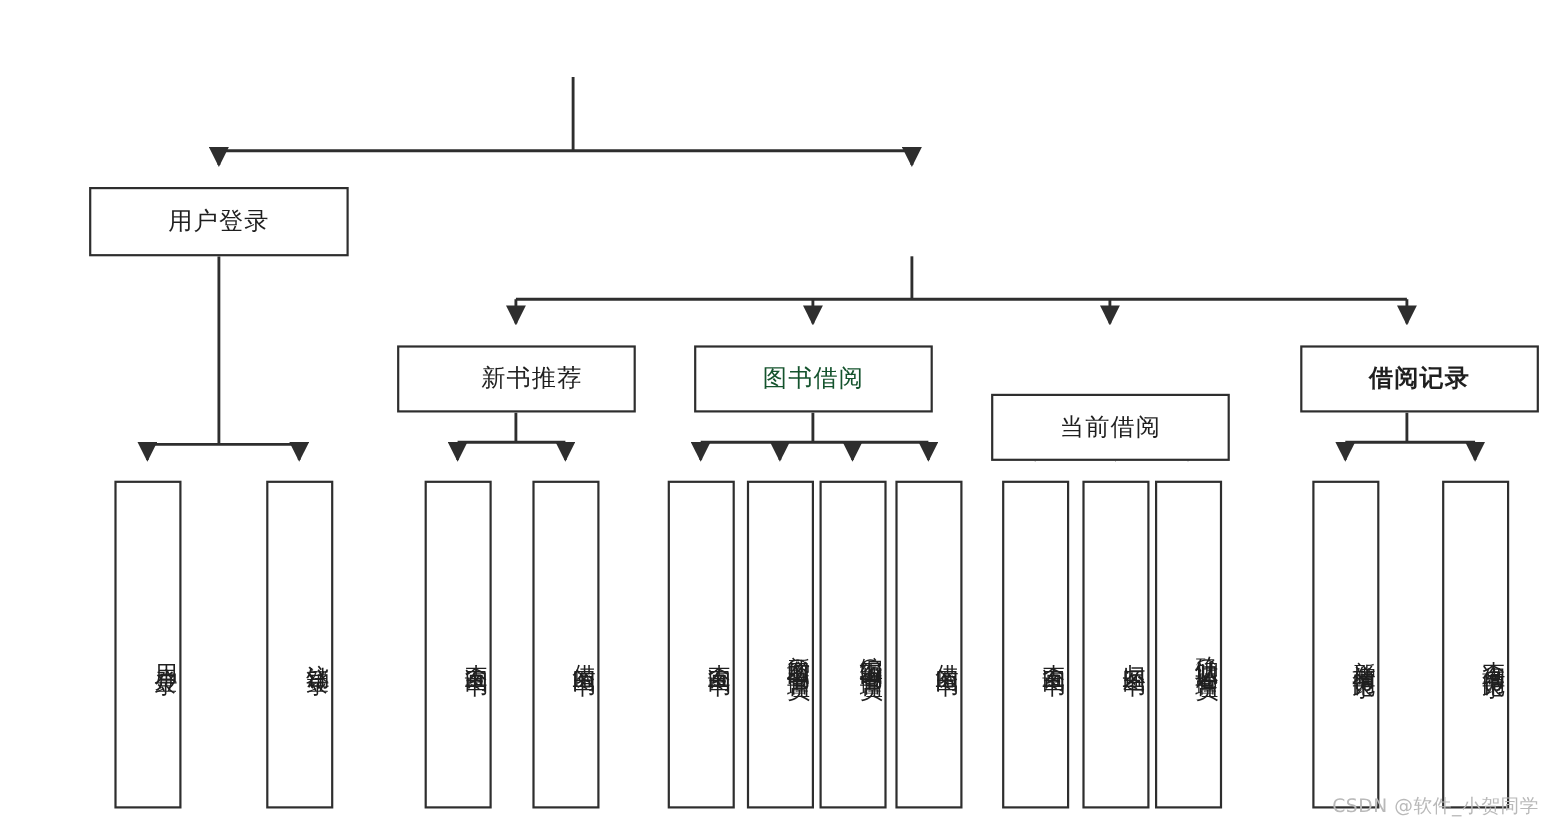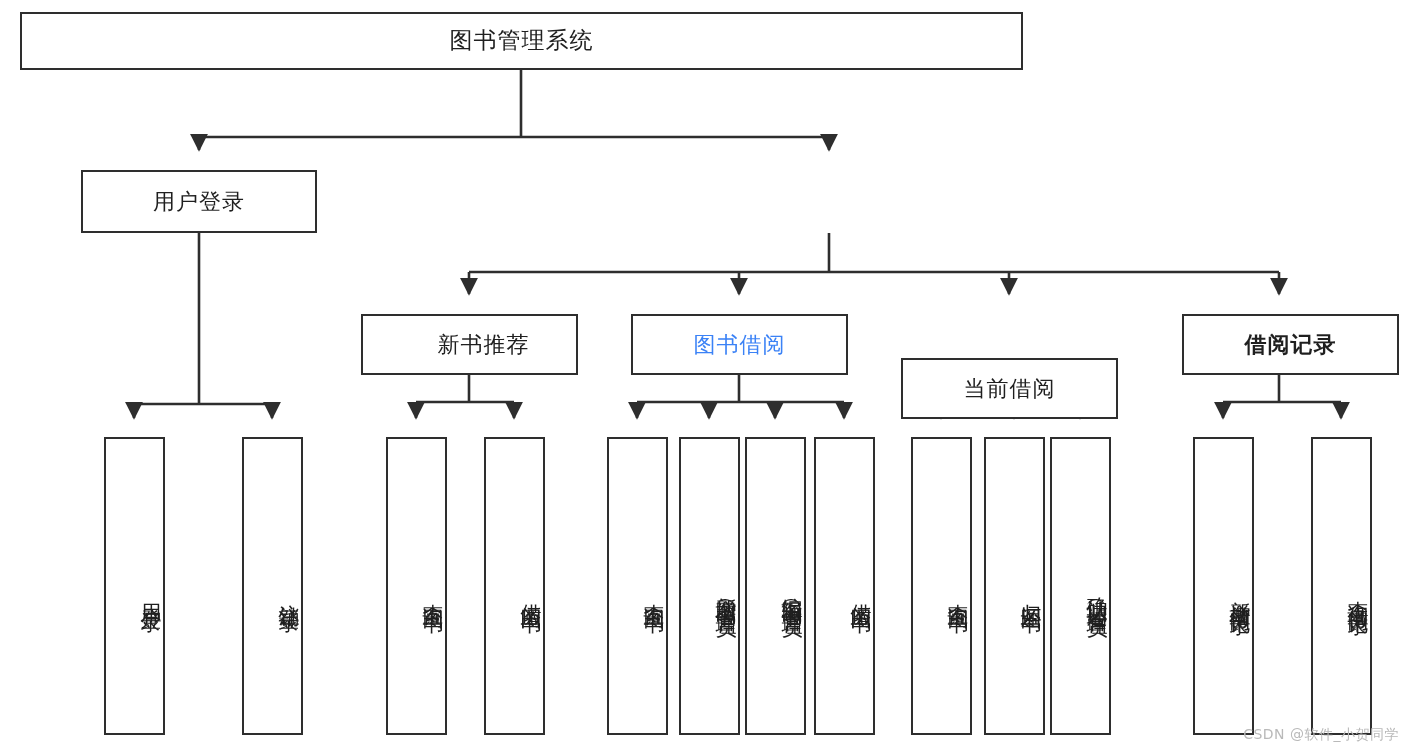--- a/index.html
+++ b/index.html
@@ -53,21 +53,21 @@
   }
   .node.v .vtext{
     writing-mode:vertical-rl;
     text-orientation:upright;
     display:block;
   }
   .watermark{
     position:absolute;
     right:6px;
     bottom:3px;
-    font-size:14px;
+    font-size:17px;
     color:#b9b9b9;
     letter-spacing:0.5px;
     z-index:5;
     white-space:nowrap;
     font-family:"DejaVu Sans","Liberation Sans",sans-serif;
   }
 </style>
 </head>
 <body>
 
@@ -117,32 +117,29 @@
       <path d="M 1014 402 L 1014 418" marker-end="url(#arrow)"></path>
       <path d="M 1080 402 L 1080 418" marker-end="url(#arrow)"></path>
 
       <path d="M 1279 375 L 1279 402"></path>
       <path d="M 1223 402 L 1341 402"></path>
       <path d="M 1223 402 L 1223 418" marker-end="url(#arrow)"></path>
       <path d="M 1341 402 L 1341 418" marker-end="url(#arrow)"></path>
     </g>
   </svg>
 
-  <div class="node h root" style="left: 20px; top: 12px; width: 1003px; height: 58px; border-color: rgb(46, 46, 46); background: rgb(255, 255, 255); color: rgb(31, 31, 31);">
-    <span>图书管理系统</span>
-  </div>
 
   <div class="node h" style="left: 81px; top: 170px; width: 236px; height: 63px; border-color: rgb(46, 46, 46); background: rgb(255, 255, 255); color: rgb(31, 31, 31);">
     <span>用户登录</span>
   </div>
 
   <div class="node h" style="left: 361px; top: 314px; width: 217px; height: 61px; border-color: rgb(46, 46, 46); background: rgb(255, 255, 255); color: rgb(31, 31, 31); padding-left: 28px;">
     <span>新书推荐</span>
   </div>
-  <div class="node h" style="left: 631px; top: 314px; width: 217px; height: 61px; border-color: rgb(46, 46, 46); background: rgb(255, 255, 255); color: #3b82f6; justify-content: center;">
+  <div class="node h" style="left: 631px; top: 314px; width: 217px; height: 61px; border-color: rgb(46, 46, 46); background: rgb(255, 255, 255); color: #14532d; justify-content: center;">
     <span>图书借阅</span>
   </div>
   <div class="node h" style="left: 901px; top: 314px; width: 217px; height: 61px; border-color: rgb(46, 46, 46); background: rgb(255, 255, 255); color: rgb(31, 31, 31); margin-top: 44px;">
     <span>当前借阅</span>
   </div>
   <div class="node h" style="left: 1182px; top: 314px; width: 217px; height: 61px; border-color: rgb(46, 46, 46); background: rgb(255, 255, 255); color: rgb(31, 31, 31); font-weight: bold;">
     <span>借阅记录</span>
   </div>
 
   <div class="node v" style="left: 104px; top: 437px; width: 61px; height: 298px; border-color: rgb(46, 46, 46); background: rgb(255, 255, 255); color: rgb(31, 31, 31);">

